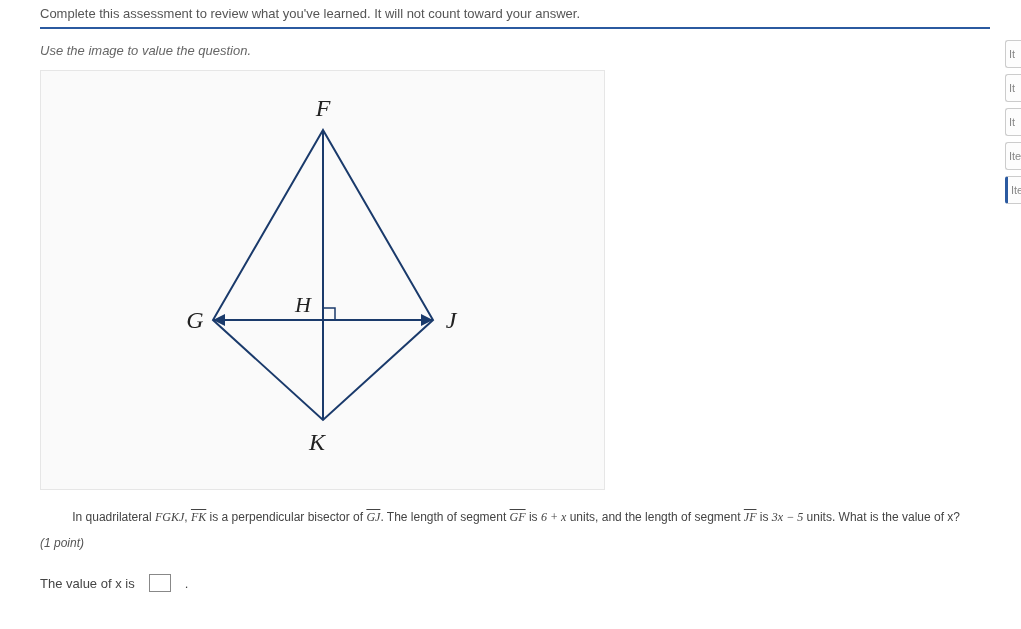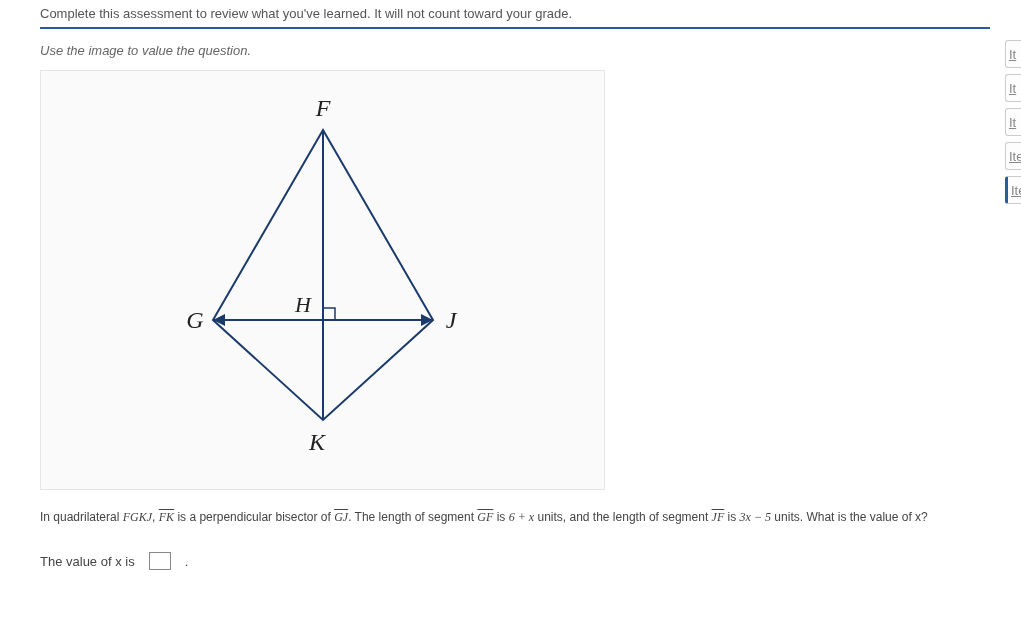--- a/index.html
+++ b/index.html
@@ -40,22 +40,23 @@
       border: 1px solid #e6e6e6;
       display: flex;
       align-items: center;
       justify-content: center;
       margin-bottom: 18px;
     }
     .question-text {
       font-size: 12px;
       color: #444;
       line-height: 1.5;
-      margin-bottom: 26px;
+      margin-bottom: 10px;
       max-width: 920px;
+      text-align: right;
     }
     .overline {
       text-decoration: overline;
       font-family: 'Georgia', serif;
       font-style: italic;
     }
     .mathvar {
       font-family: 'Georgia', serif;
       font-style: italic;
     }
@@ -90,38 +91,37 @@
       flex-direction: column;
       gap: 6px;
     }
     .rt {
       height: 28px;
       border: 1px solid #ccc;
       border-right: none;
       background: #fdfdfd;
       border-top-left-radius: 3px;
       border-bottom-left-radius: 3px;
-      font-size: 13px;
+      font-size: 11px;
       color: #888;
       display: flex;
       align-items: center;
       justify-content: flex-start;
       padding-left: 3px;
       overflow: hidden;
-      text-decoration: underline;
     }
     .rt.active {
       border-left: 3px solid #2b5aa0;
     }
   </style>
 </head>
 <body>
 
 <div class="page">
-  <div class="header-text">Complete this assessment to review what you've learned. It will not count toward your grade.</div>
+  <div class="header-text">Complete this assessment to review what you've learned. It will not count toward your answer.</div>
   <hr class="blue-divider">
   <div class="instruction">Use the image to value the question.</div>
 
   <div class="image-frame">
     <svg width="360" height="380" viewBox="0 0 360 380">
 
       <polygon points="180,40 70,230 180,330 290,230" fill="none" stroke="#1a3a6b" stroke-width="2"></polygon>
       <line x1="180" y1="40" x2="180" y2="330" stroke="#1a3a6b" stroke-width="2"></line>
       <line x1="70" y1="230" x2="290" y2="230" stroke="#1a3a6b" stroke-width="2"></line>
 
@@ -135,20 +135,21 @@
       <text x="308" y="238" text-anchor="middle" font-family="Georgia, serif" font-style="italic" font-size="24" fill="#222">J</text>
       <text x="160" y="222" text-anchor="middle" font-family="Georgia, serif" font-style="italic" font-size="22" fill="#222">H</text>
       <text x="174" y="360" text-anchor="middle" font-family="Georgia, serif" font-style="italic" font-size="24" fill="#222">K</text>
     </svg>
   </div>
 
   <div class="question-text">
     <span>In quadrilateral </span><span class="mathvar">FGKJ</span>, <span class="overline">FK</span><span> is a perpendicular bisector of </span><span class="overline">GJ</span><span>. The length of segment </span><span class="overline">GF</span><span> is </span><span class="mathvar">6 + x</span><span> units, and the length of segment </span><span class="overline">JF</span><span> is </span><span class="mathvar">3x − 5</span><span> units. What is the value of x?</span>
   </div>
 
+  <div class="points">(1 point)</div>
 
   <div class="answer-row">
     <span>The value of x is</span>
     <input class="answer-input" type="text" value="" style="">
     <span>.</span>
   </div>
 </div>
 
 <div class="right-tabs">
   <div class="rt">It</div>

